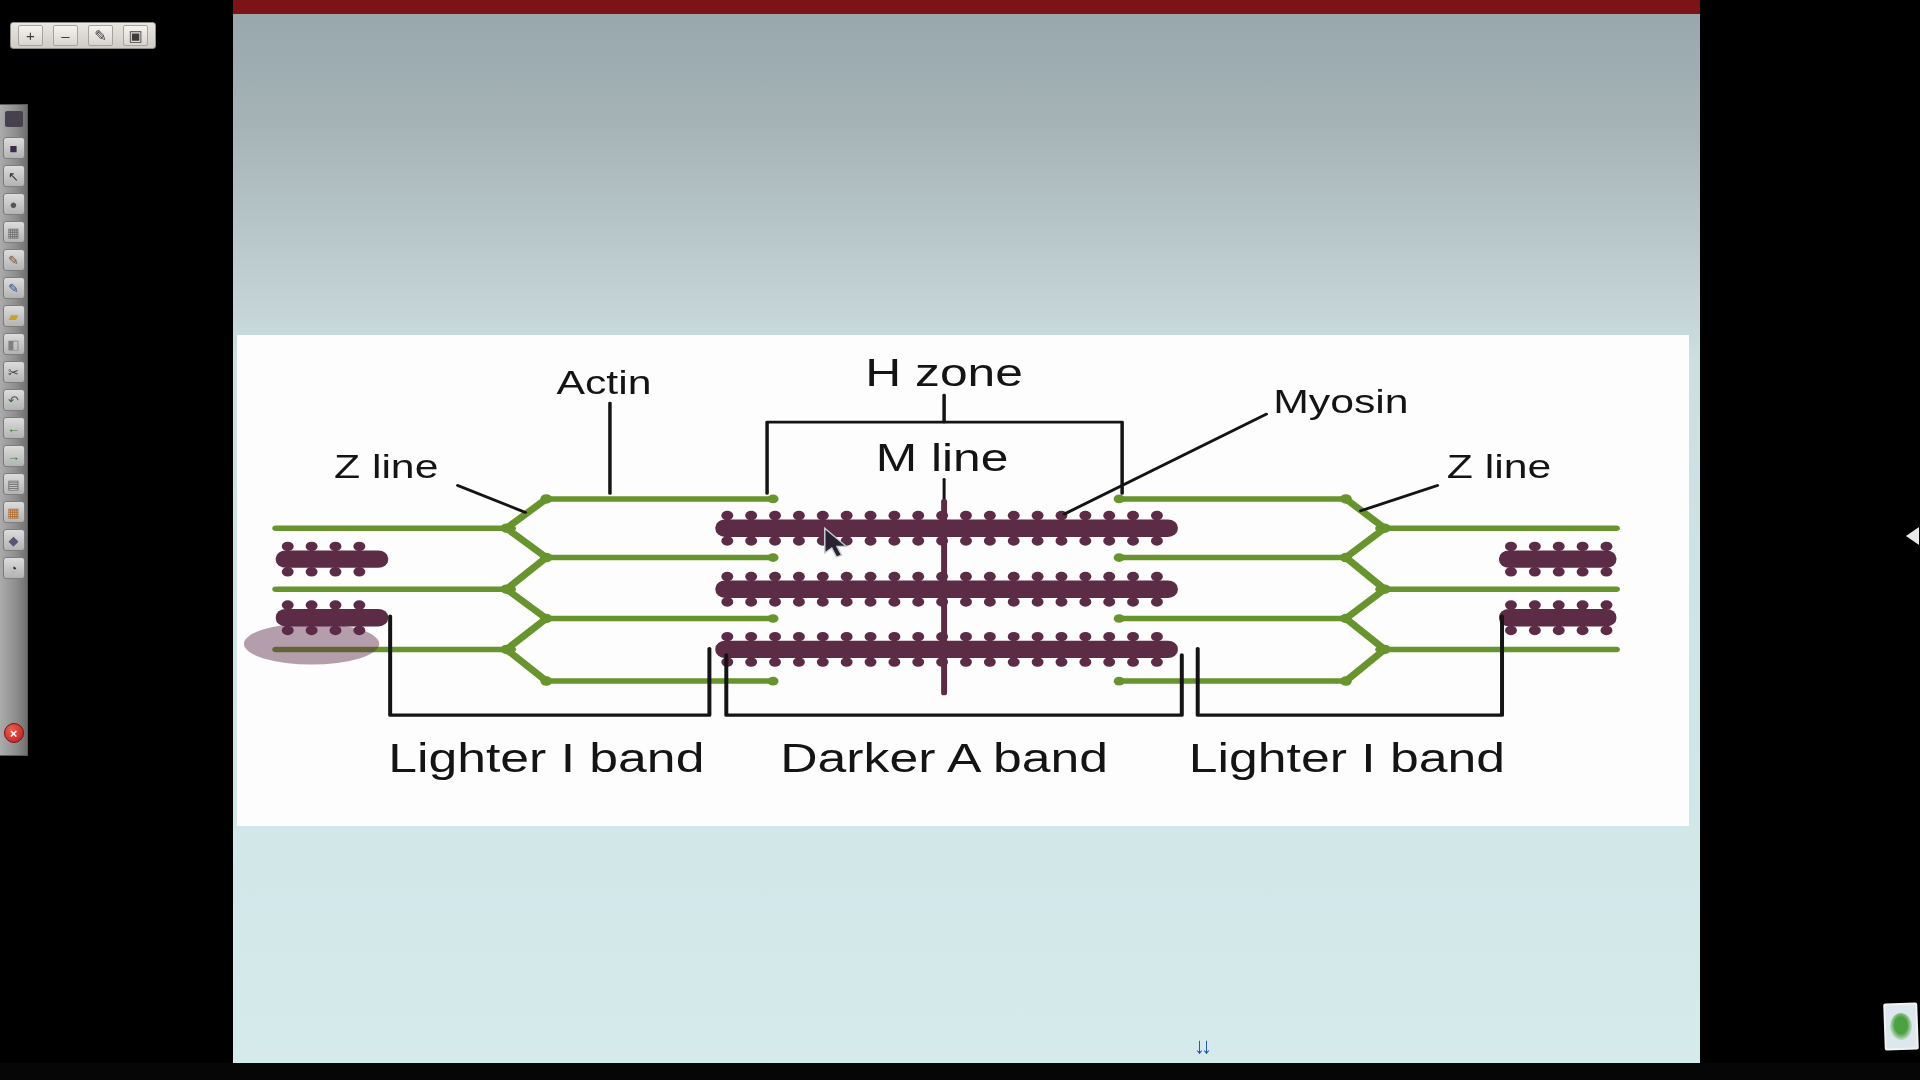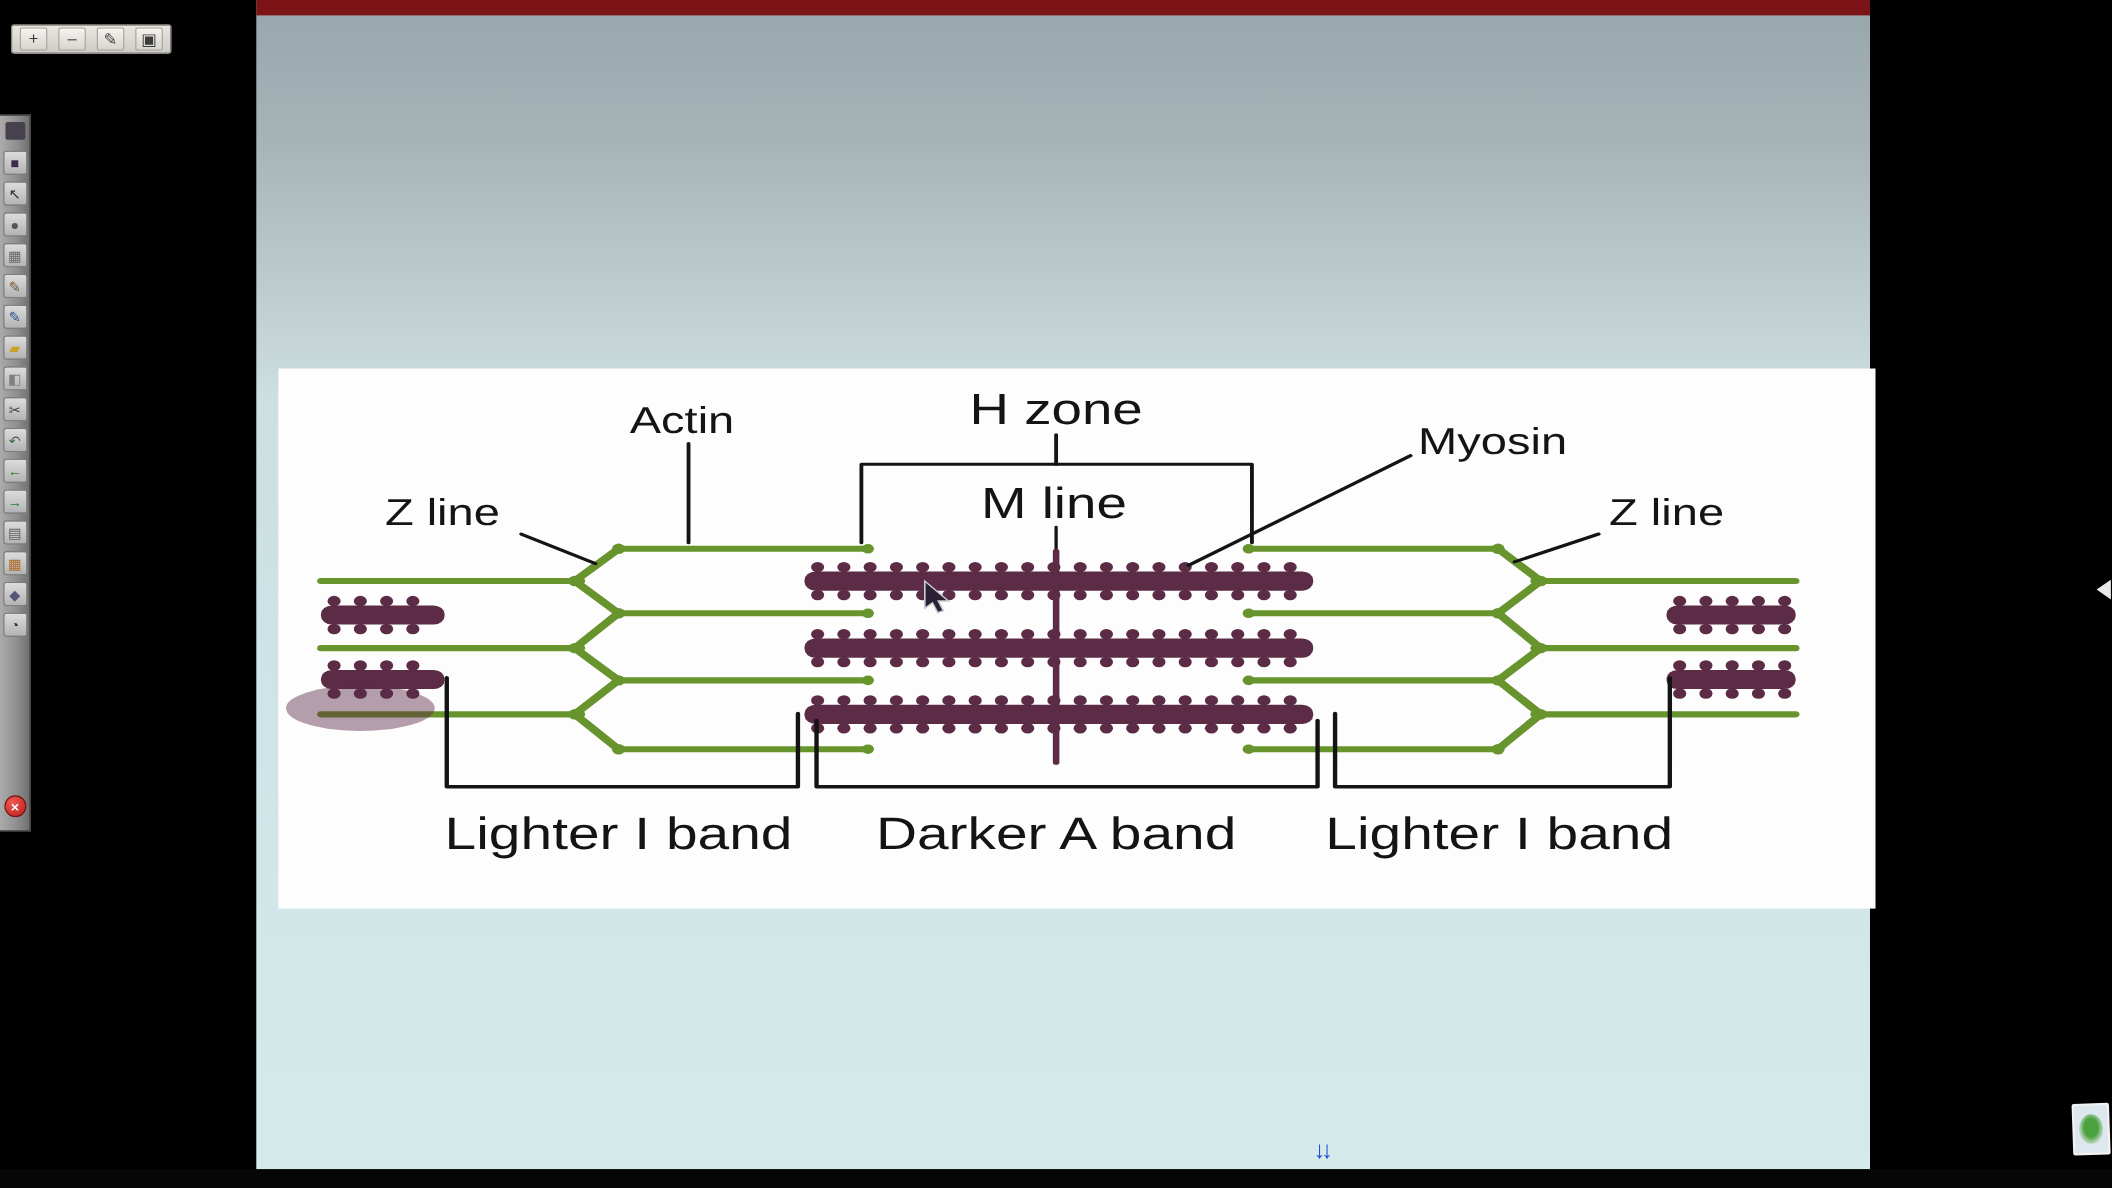--- a/index.html
+++ b/index.html
@@ -2,21 +2,21 @@
 <html><head>
 <meta charset="utf-8">
 <style>
   *{margin:0;padding:0;box-sizing:border-box;}
   html,body{background:#000;}
   .screen{position:relative;width:1920px;height:1080px;background:#000;overflow:hidden;
           font-family:"Liberation Sans",sans-serif;}
   .content{position:absolute;left:233px;top:0;width:1467px;height:1063px;
            background:linear-gradient(180deg,#97a6ab 0%,#a6b4b8 12%,#c3d2d4 28%,#ccdfe1 34%,#cee4e6 60%,#d5eaeb 100%);}
   .redbar{position:absolute;left:0;top:0;width:100%;height:14px;background:#7c1417;}
-  .panel{position:absolute;left:20px;top:335px;width:1452px;height:491px;background:#fdfdfd;}
+  .panel{position:absolute;left:4px;top:335px;width:1452px;height:491px;background:#fdfdfd;}
   .panel svg{display:block;width:100%;height:100%;}
   .annot-tb{position:absolute;left:10px;top:22px;height:27px;padding:2px 7px;display:flex;gap:10px;
             align-items:center;background:linear-gradient(#e9e6e0,#cfccc5);border:1px solid #8f8d88;border-radius:3px;z-index:5;}
   .tb-btn{width:25px;height:21px;display:flex;align-items:center;justify-content:center;font-size:15px;
           color:#3c3c3c;background:linear-gradient(#f5f3ef,#d8d5cf);border:1px solid #a5a39e;border-radius:2px;}
   .side-tb{position:absolute;left:0;top:104px;width:28px;height:652px;
            background:linear-gradient(90deg,#ababab,#8d8d8d 60%,#6f6f6f);
            border:1px solid #5a5a5a;border-left:none;display:flex;flex-direction:column;
            align-items:center;padding:6px 0 12px 0;z-index:4;}
   .side-grip{width:18px;height:16px;background:#47414e;border-radius:2px;margin-bottom:7px;}

